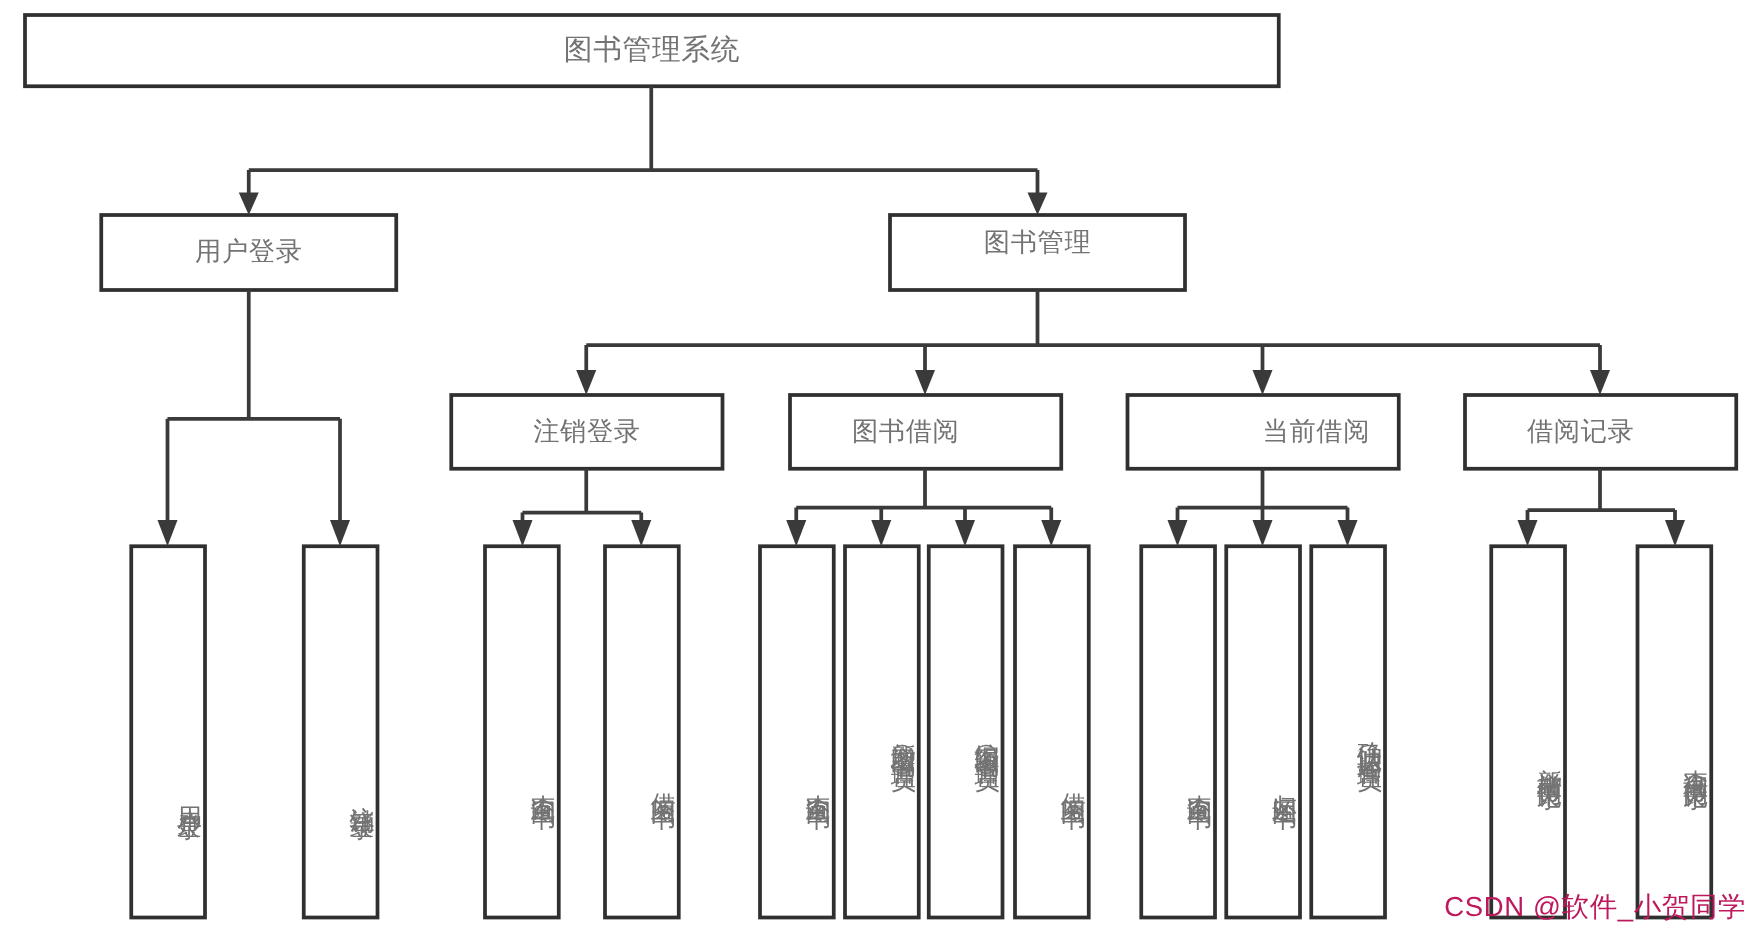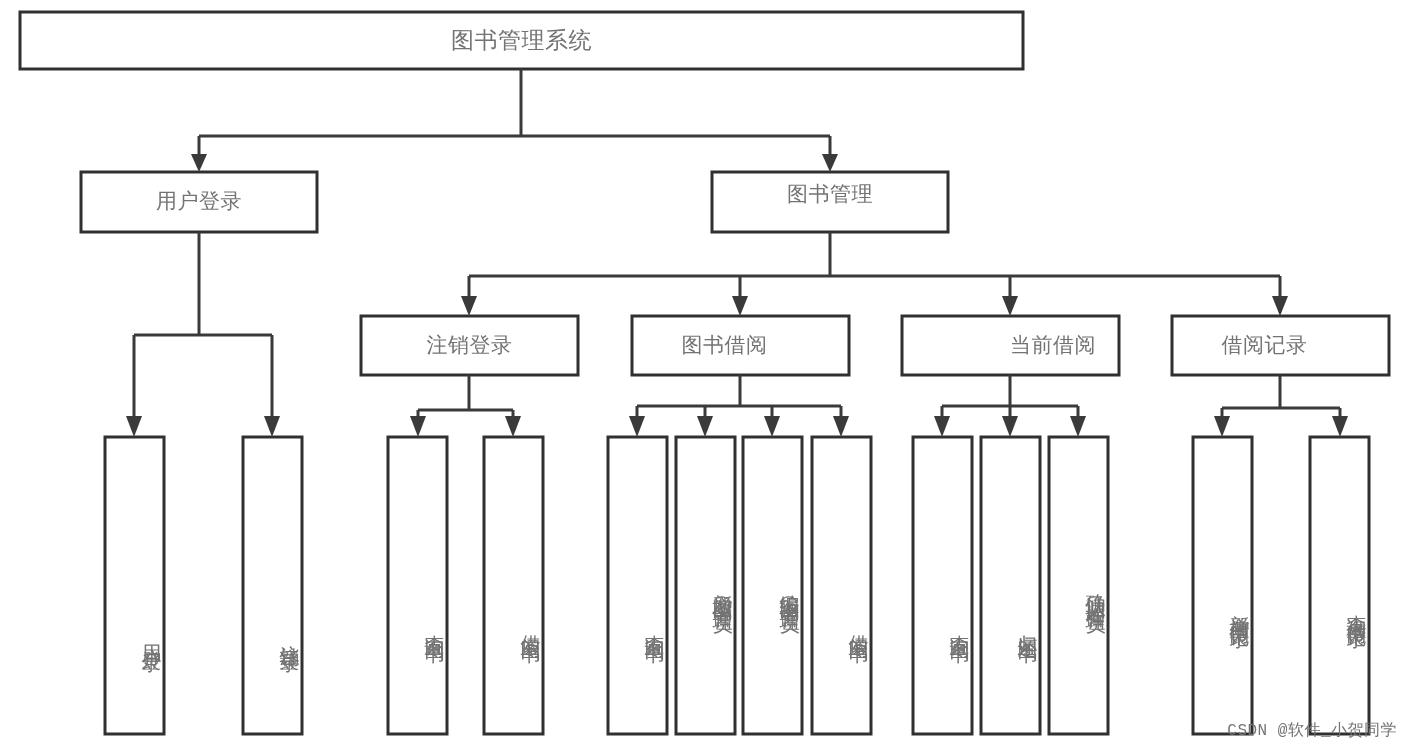--- a/index.html
+++ b/index.html
@@ -60,25 +60,25 @@
     align-items: flex-start;
     justify-content: center;
     padding-top: 6px;
     letter-spacing: 3px;
     font-size: 20px;
   }
   .watermark {
     position: absolute;
     right: 8px;
     bottom: 6px;
-    font-size: 16px;
-    color: #737373;
+    font-size: 22px;
+    color: #be185d;
     letter-spacing: 0.5px;
     white-space: nowrap;
-    font-family: Liberation Mono, monospace;
+    font-family: Liberation Sans, sans-serif;
   }
 </style>
 </head>
 <body>
 
 <div id="diagram-root">
 
   <svg class="flow" viewBox="0 0 1405 747">
 
     <g>

